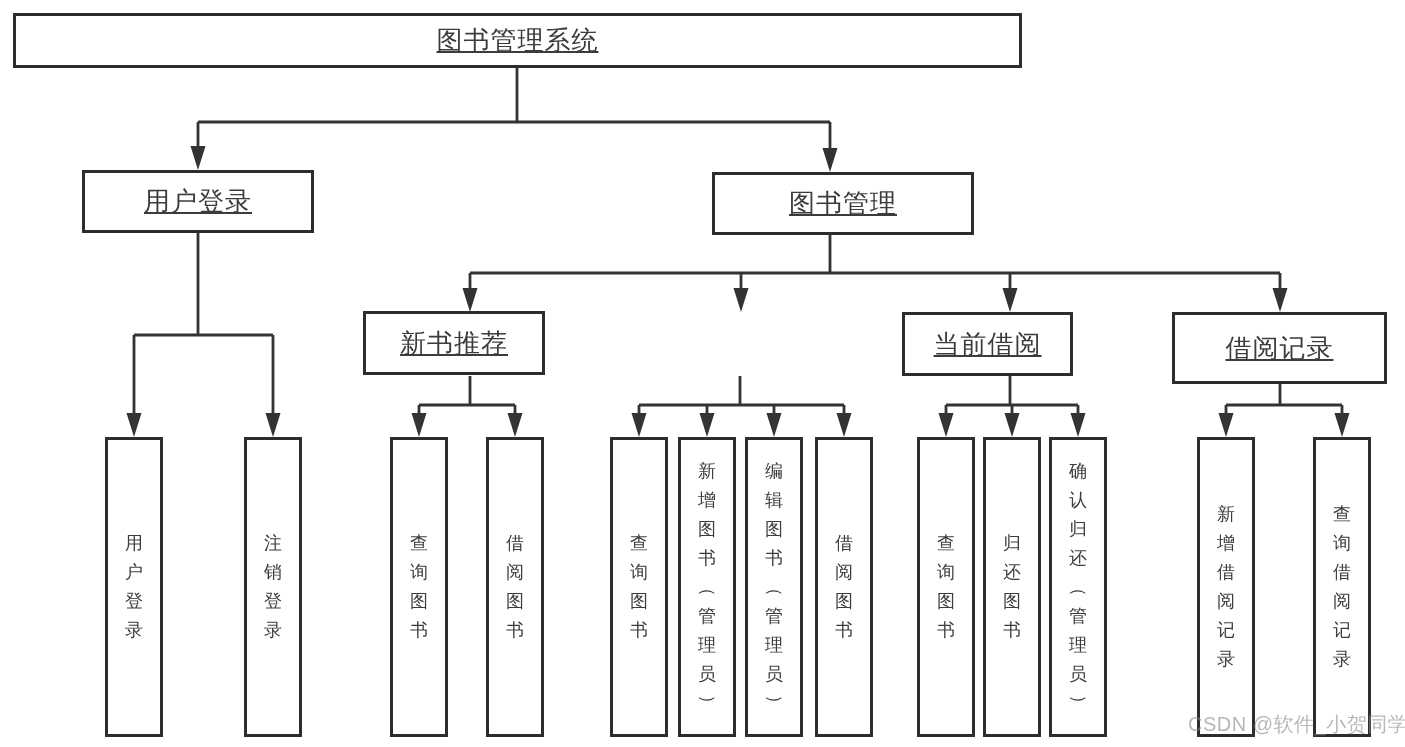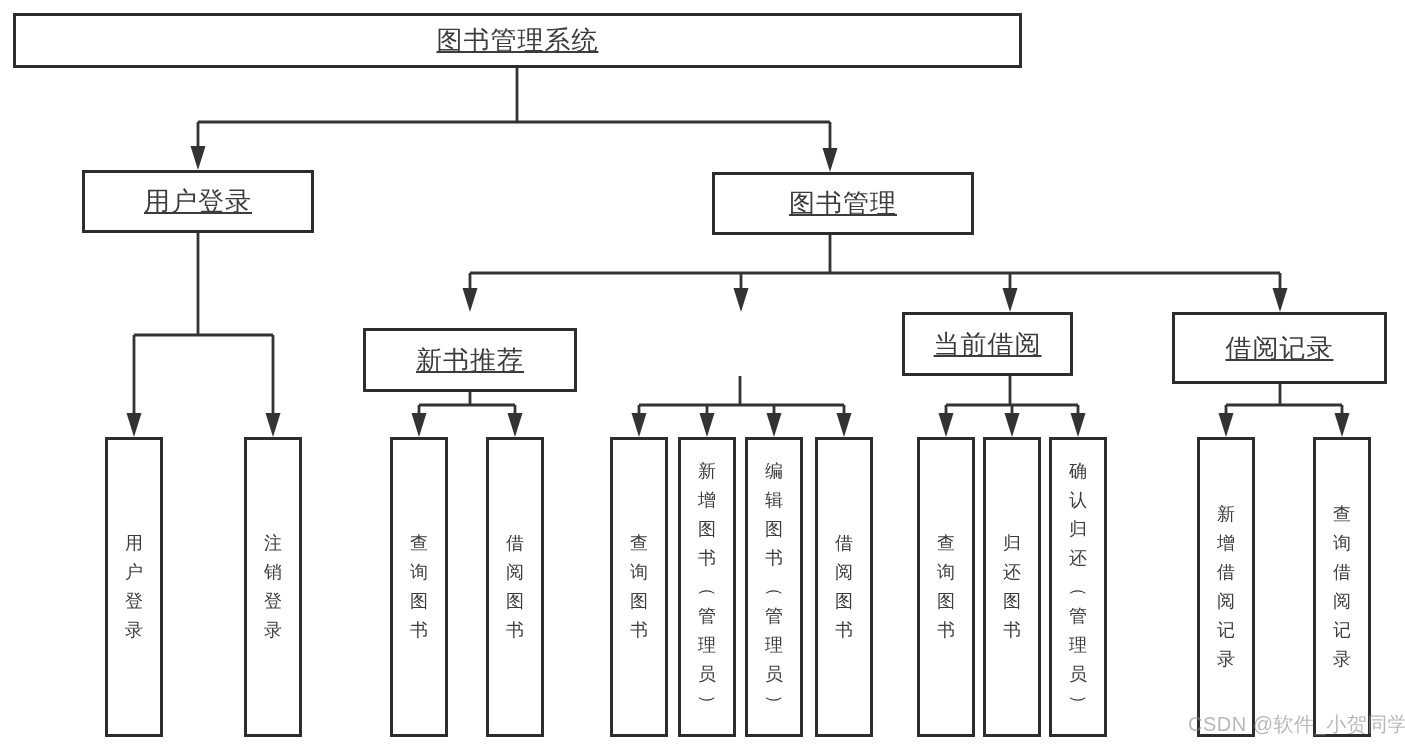--- a/index.html
+++ b/index.html
@@ -72,21 +72,21 @@
       <path class="head" d="M1218.5 413 L1233.5 413 L1226 437 Z"></path>
       <path class="head" d="M1334.5 413 L1349.5 413 L1342 437 Z"></path>
     </g>
   </svg>
 
   <div class="node h-node" style="left:13px;top:13px;width:1009px;height:55px">图书管理系统</div>
 
   <div class="node h-node" style="left:82px;top:170px;width:232px;height:63px">用户登录</div>
   <div class="node h-node" style="left:712px;top:172px;width:262px;height:63px">图书管理</div>
 
-  <div class="node h-node" style="left:363px;top:328px;width:214px;height:64px">新书推荐</div>
+  <div class="node h-node" style="left:363px;top:311px;width:182px;height:64px">新书推荐</div>
   <div class="node h-node" style="left:902px;top:312px;width:171px;height:64px">当前借阅</div>
   <div class="node h-node" style="left:1172px;top:312px;width:215px;height:72px">借阅记录</div>
 
   <div class="node v-node" style="left:105px;top:437px;width:58px;height:300px">
       <div class="vcol">
         <span class="ch">用</span>
         <span class="ch">户</span>
         <span class="ch">登</span>
         <span class="ch">录</span>
       </div>

